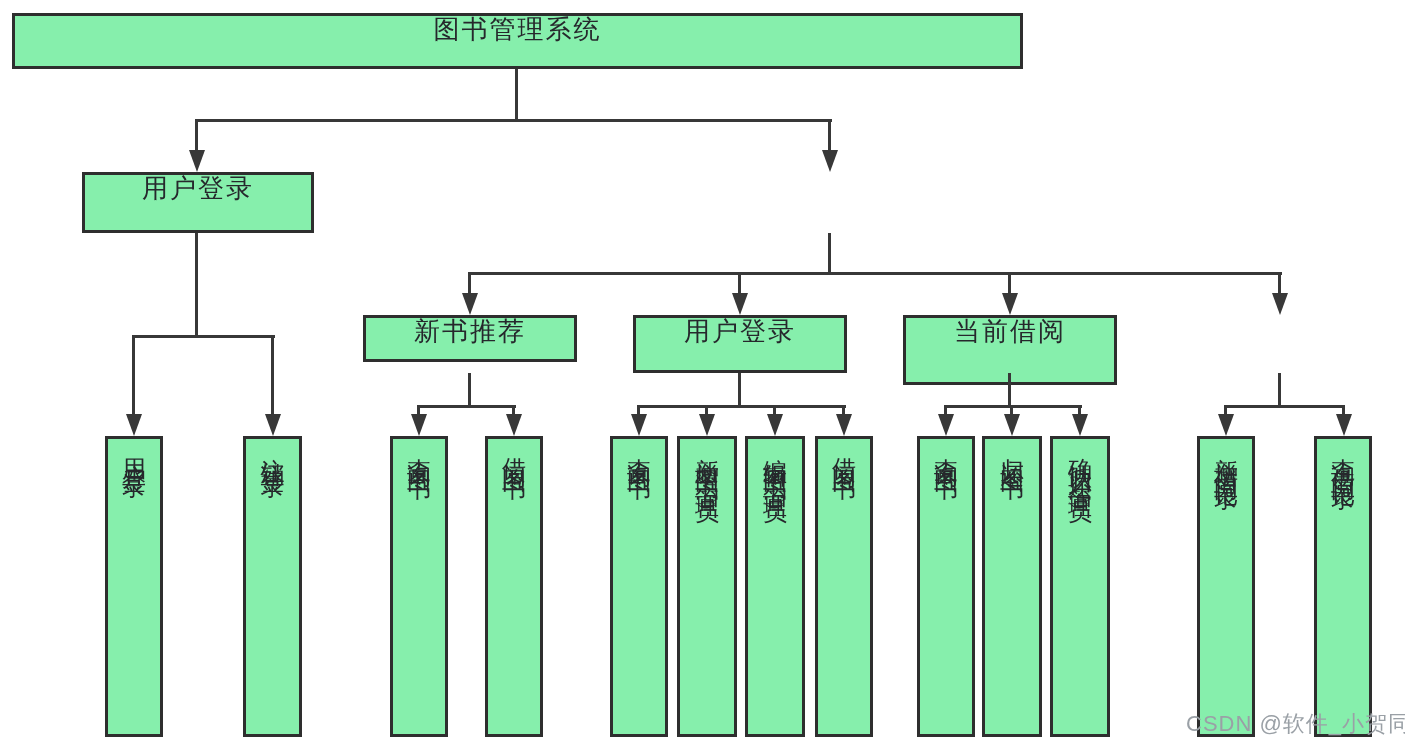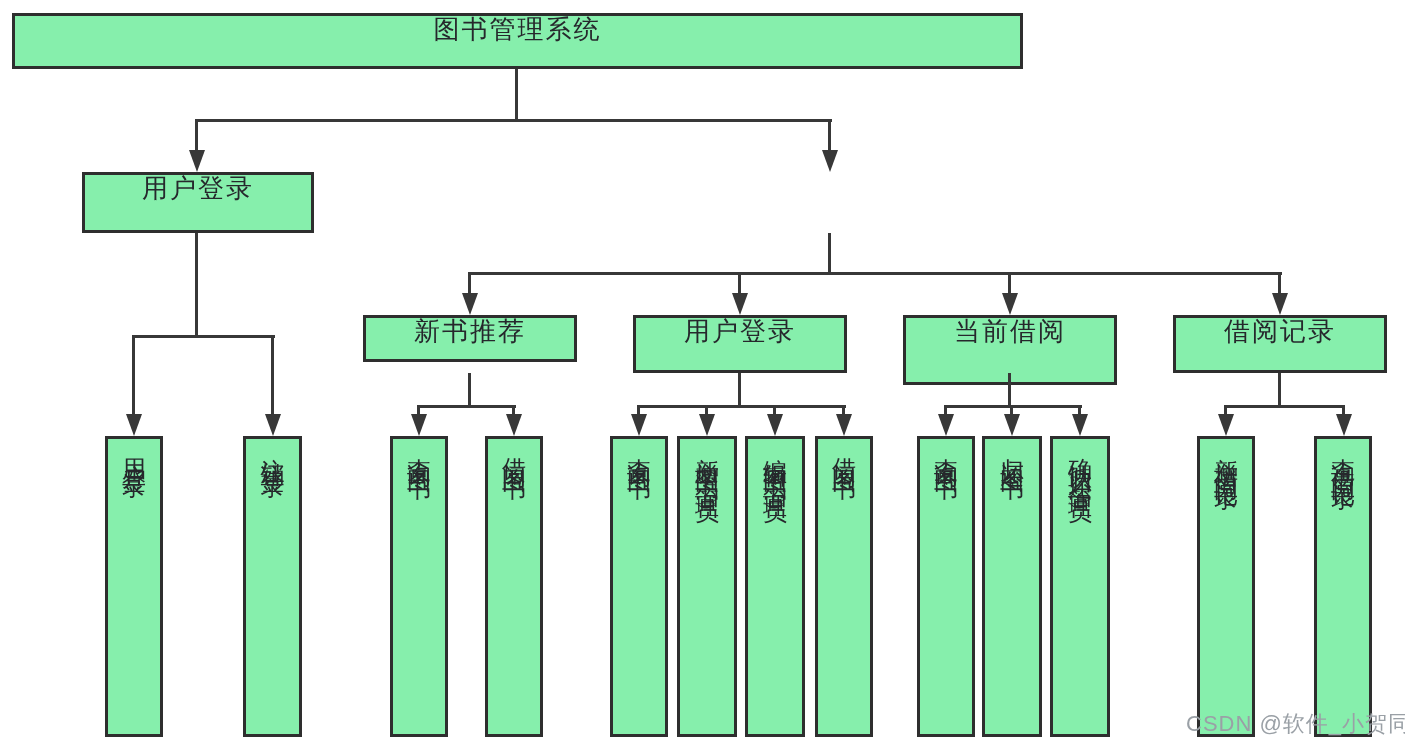--- a/index.html
+++ b/index.html
@@ -45,23 +45,20 @@
   </div>
 
   <div class="box h" style="left:363px; top:315px; width:214px; height:47px">
     <span class="t">新书推荐</span>
   </div>
   <div class="box h" style="left:633px; top:315px; width:214px; height:58px">
     <span class="t">用户登录</span>
   </div>
   <div class="box h" style="left:903px; top:315px; width:214px; height:70px">
     <span class="t">当前借阅</span>
-  </div>
-  <div class="box h" style="left:1173px; top:315px; width:214px; height:58px">
-    <span class="t">借阅记录</span>
   </div>
 
   <div class="box v" style="left:105px; top:436px; width:58px; height:301px">
     <span class="t">用户登录</span>
   </div>
   <div class="box v" style="left:243px; top:436px; width:59px; height:301px">
     <span class="t">注销登录</span>
   </div>
 
   <div class="box v" style="left:390px; top:436px; width:58px; height:301px">

